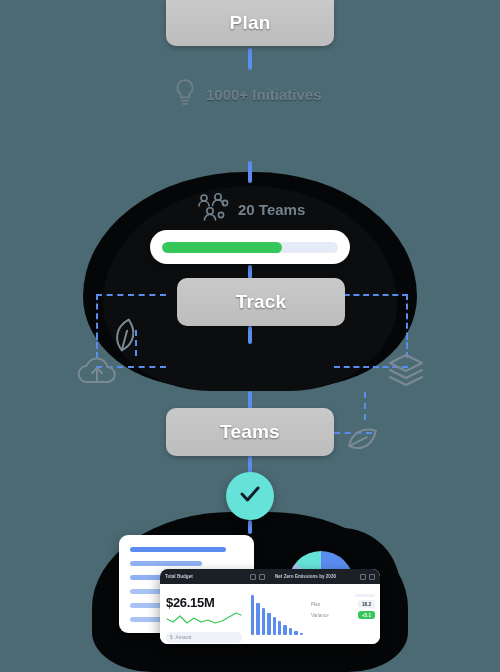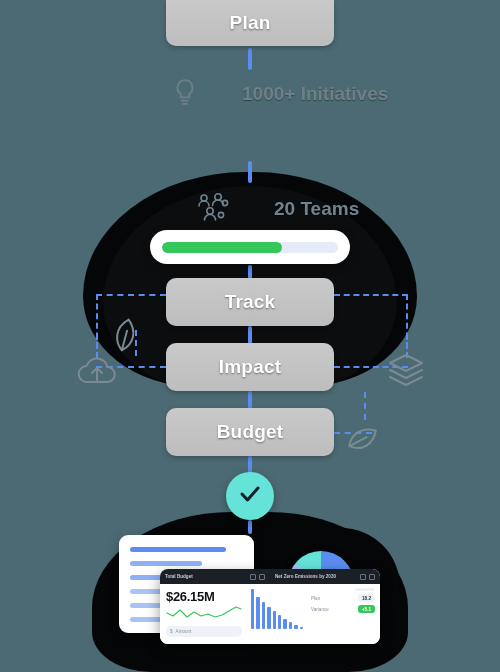--- a/index.html
+++ b/index.html
@@ -42,30 +42,29 @@
     background:linear-gradient(180deg,#c9c9c9 0%,#bdbdbd 100%);
     border-radius:10px;
     display:flex;align-items:center;justify-content:center;
     color:#ffffff;font-size:19px;font-weight:bold;
     text-shadow:0 1px 2px rgba(0,0,0,.45);
     box-shadow:0 2px 5px rgba(0,0,0,.25);
     letter-spacing:.2px;
   }
   #box-plan{top:0px;height:46px;border-radius:0 0 10px 10px;}
   #box-manage{top:113px;}
-  #box-track{top:278px;}
+  #box-track{top:278px;margin-left:11px;}
   #box-impact{top:343px;}
   #box-report{top:408px;}
 
   
   .metric{position:absolute;display:flex;align-items:center;gap:8px;}
   .metric .mlabel{
-    color:#6f7f8a;font-size:19px;font-weight:bold;
+    color:#6f7f8a;font-size:15px;font-weight:bold;
     text-shadow:0 1px 1px rgba(0,0,0,.35);
-    margin-left:36px;
   }
   #metric-initiatives{left:172px;top:78px;}
   #metric-teams{left:196px;top:192px;}
   #metric-teams .mlabel{color:#73838e;}
 
   
   #progress-pill{
     position:absolute;left:150px;top:230px;width:200px;height:34px;
     background:#ffffff;border-radius:17px;
     display:flex;align-items:center;padding:0 12px;box-sizing:border-box;
@@ -114,21 +113,21 @@
     height:15px;background:#1b2027;display:flex;align-items:center;
   }
   .dh-pane{
     flex:1;display:flex;align-items:center;justify-content:space-between;
     padding:0 5px;box-sizing:border-box;overflow:hidden;
   }
   .dh-title{color:#c3cbd6;font-size:4.6px;white-space:nowrap;font-weight:bold;}
   .dh-icons{display:flex;gap:3px;}
   .dh-dot{width:4px;height:4px;border-radius:1px;border:.5px solid #6b7480;}
 
-  #dark-body{display:flex;height:60px;background:#ffffff;}
+  #dark-body{display:flex;height:60px;background:#ffffff;margin-top:6px;}
   #db-left{width:88px;padding:5px 6px;box-sizing:border-box;}
   #db-amount{font-size:13px;font-weight:bold;color:#101318;letter-spacing:-.3px;}
   #db-spark{margin-top:1px;}
   #db-field{
     margin-top:3px;height:11px;background:#eef1f7;border-radius:5px;
     display:flex;align-items:center;padding:0 4px;gap:3px;
   }
   #db-field span{font-size:4.6px;color:#8b93a1;}
   #db-mid{width:58px;padding:5px 3px;box-sizing:border-box;}
   #bars{display:flex;align-items:flex-end;gap:2px;height:40px;}
@@ -172,25 +171,22 @@
   <div class="dash-v" style="left:96px;top:334px;height:24px;"></div>
   <div class="dash-v" style="left:406px;top:334px;height:24px;"></div>
   <div class="dash-h" style="left:334px;top:432px;width:38px;"></div>
 
   <div class="stage-box" id="box-plan">
       <span>Plan</span>
     </div>
   <div class="stage-box" id="box-track">
       <span>Track</span>
     </div>
-  <div class="stage-box" id="box-impact">
-      <span>Impact</span>
-    </div>
   <div class="stage-box" id="box-report">
-      <span>Budget</span>
+      <span>Teams</span>
     </div>
 
   <div class="metric" id="metric-initiatives">
     <span>
       <svg width="26" height="28" viewBox="0 0 24 26" fill="none" stroke="#6f7f8a" stroke-width="1.7" stroke-linecap="round" stroke-linejoin="round">
         <path d="M12 2a7 7 0 0 0-4 12.7V18h8v-3.3A7 7 0 0 0 12 2z"></path>
         <line x1="9" y1="21" x2="15" y2="21"></line>
         <line x1="10" y1="24" x2="14" y2="24"></line>
       </svg>
     </span>

